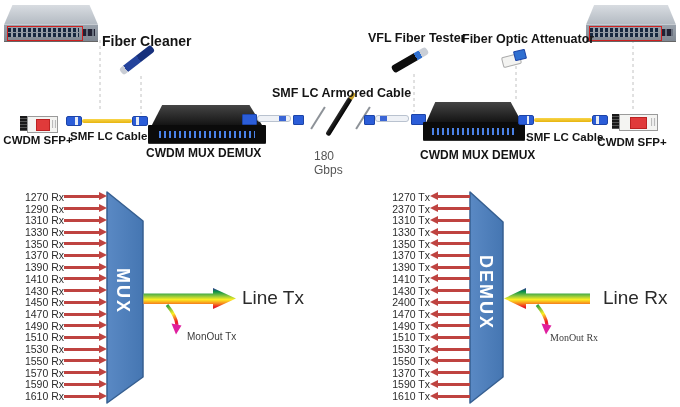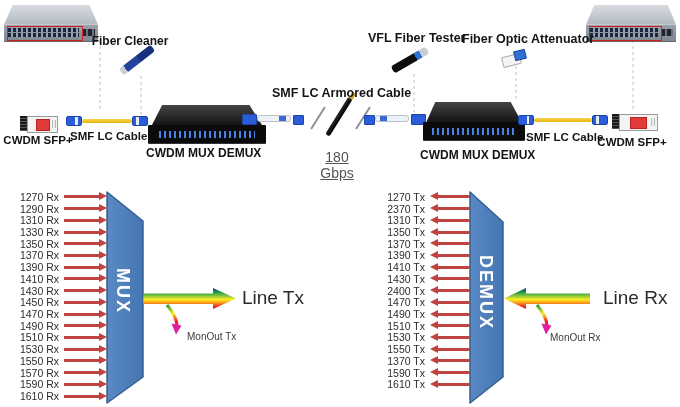--- a/index.html
+++ b/index.html
@@ -3,21 +3,21 @@
 <meta charset="utf-8">
 <style>
   html,body{margin:0;padding:0;background:#fff;}
   .stage{position:relative;width:680px;height:407px;background:#fff;overflow:hidden;
          font-family:"Liberation Sans",sans-serif;}
   .abs{position:absolute;}
 
   
   .eqlabel{position:absolute;font-weight:700;color:#141414;text-align:center;
            font-size:12px;line-height:13px;white-space:nowrap;}
-  .smalllabel{position:absolute;font-weight:400;color:#555;font-size:14px;text-align:center;text-decoration:underline;}
+  .smalllabel{position:absolute;font-weight:400;color:#555;font-size:12px;}
 
   
   .switch{position:absolute;}
   .sw-top{position:absolute;left:0;top:0;width:100%;height:55%;
           clip-path:polygon(9% 0,91% 0,100% 100%,0 100%);
           background:linear-gradient(#d8dce1,#b2b9c1);}
   .sw-front{position:absolute;left:0;top:55%;width:100%;height:45%;
             background:linear-gradient(#9aa2ac,#7f8791);border-bottom:1px solid #666;}
   .sw-ports{position:absolute;left:4%;top:18%;width:76%;height:60%;
             background:repeating-linear-gradient(90deg,#16273f 0 3px,#98a0aa 3px 5px);}
@@ -69,21 +69,21 @@
                transform:rotate(-38deg);}
   .pen-vfl{width:40px;background:linear-gradient(90deg,#0d0d0d 0 66%,#2f6fd0 66% 80%,#c9ced6 80% 100%);
            transform:rotate(-30deg);}
   .atten-body{position:absolute;width:17px;height:9px;background:#f3f3f1;border:1px solid #aaa;
               border-radius:2px;transform:rotate(-14deg);}
   .atten-head{position:absolute;width:10px;height:8px;background:#2f6fd0;border:1px solid #1c44a8;
               border-radius:1px;transform:rotate(-14deg);}
 
   
   .ch-col{position:absolute;display:flex;flex-direction:column;}
-  .ch-row{display:flex;align-items:center;justify-content:flex-end;height:11.72px;gap:5px;text-align:center;}
+  .ch-row{display:flex;align-items:center;justify-content:flex-end;height:11.72px;text-align:center;}
   .ch-label{font-size:10.5px;color:#2d2d2d;white-space:nowrap;letter-spacing:0px;}
   .arr{position:relative;width:43px;height:9px;flex:0 0 auto;}
   .arr::before{content:'';position:absolute;left:0;right:7px;top:3px;height:3px;background:#bf4340;}
   .arr::after{content:'';position:absolute;right:0;top:0;width:0;height:0;
               border-top:4.5px solid transparent;border-bottom:4.5px solid transparent;
               border-left:8px solid #bf4340;}
   .arr-l{position:relative;width:40px;height:9px;flex:0 0 auto;}
   .arr-l::before{content:'';position:absolute;left:7px;right:0;top:3px;height:3px;background:#bf4340;}
   .arr-l::after{content:'';position:absolute;left:0;top:0;width:0;height:0;
               border-top:4.5px solid transparent;border-bottom:4.5px solid transparent;
@@ -217,21 +217,21 @@
     <div class="lc rev"></div>
   </div>
 
   <div class="sfp" style="left:612px;top:114px;width:46px;height:15px;">
     <div class="sfp-conn"></div>
     <div class="sfp-body">
       <div class="sfp-label"></div>
     </div>
   </div>
 
-  <div class="eqlabel" style="left:90px;top:35px;width:80px;font-size:12px;">Fiber Cleaner</div>
+  <div class="eqlabel" style="left:102px;top:35px;width:80px;font-size:14px;">Fiber Cleaner</div>
   <div class="eqlabel" style="left:368px;top:32px;width:90px;font-size:12.5px;">VFL Fiber Tester</div>
   <div class="eqlabel" style="left:462px;top:33px;width:116px;font-size:12.5px;">Fiber Optic Attenuator</div>
   <div class="eqlabel" style="left:2px;top:134px;width:72px;font-size:11.5px;">CWDM SFP+</div>
   <div class="eqlabel" style="left:70px;top:130px;width:74px;font-size:11.5px;">SMF LC Cable</div>
   <div class="eqlabel" style="left:146px;top:147px;width:112px;">CWDM MUX DEMUX</div>
   <div class="eqlabel" style="left:272px;top:87px;width:128px;font-size:12.5px;">SMF LC Armored Cable</div>
   <div class="smalllabel" style="left:314px;top:149px;width:46px;">180 Gbps</div>
   <div class="eqlabel" style="left:420px;top:149px;width:106px;">CWDM MUX DEMUX</div>
   <div class="eqlabel" style="left:526px;top:131px;width:74px;font-size:11.5px;">SMF LC Cable</div>
   <div class="eqlabel" style="left:596px;top:136px;width:72px;font-size:11.5px;">CWDM SFP+</div>
@@ -321,20 +321,24 @@
     </div>
       <div class="ch-row">
       <span class="ch-label">2370 Tx</span>
       <span class="arr-l"></span>
     </div>
       <div class="ch-row">
       <span class="ch-label">1310 Tx</span>
       <span class="arr-l"></span>
     </div>
       <div class="ch-row">
+      <span class="ch-label">1330 Tx</span>
+      <span class="arr-l"></span>
+    </div>
+      <div class="ch-row">
       <span class="ch-label">1350 Tx</span>
       <span class="arr-l"></span>
     </div>
       <div class="ch-row">
       <span class="ch-label">1370 Tx</span>
       <span class="arr-l"></span>
     </div>
       <div class="ch-row">
       <span class="ch-label">1390 Tx</span>
       <span class="arr-l"></span>
@@ -379,15 +383,15 @@
       <span class="ch-label">1590 Tx</span>
       <span class="arr-l"></span>
     </div>
       <div class="ch-row">
       <span class="ch-label">1610 Tx</span>
       <span class="arr-l"></span>
     </div>
     </div>
   <div class="vtitle" style="left:475px;top:255px;">DEMUX</div>
   <div class="linelabel" style="left:603px;top:287px;">Line Rx</div>
-  <div class="monout" style="left:521px;top:332px;">MonOut Rx</div>
+  <div class="monout" style="left:521px;top:332px;font-family:Liberation Serif, serif;">MonOut Rx</div>
 
 </div>
 
 </body></html>

